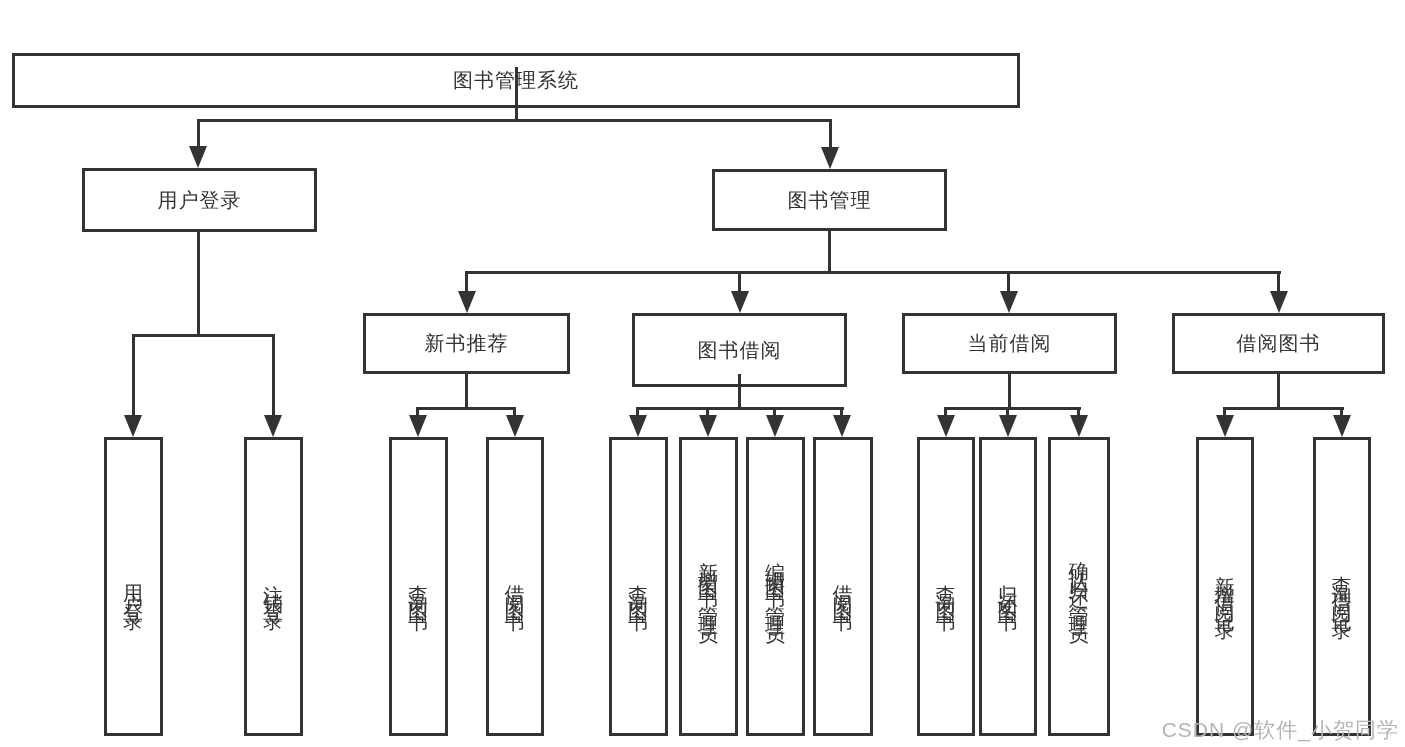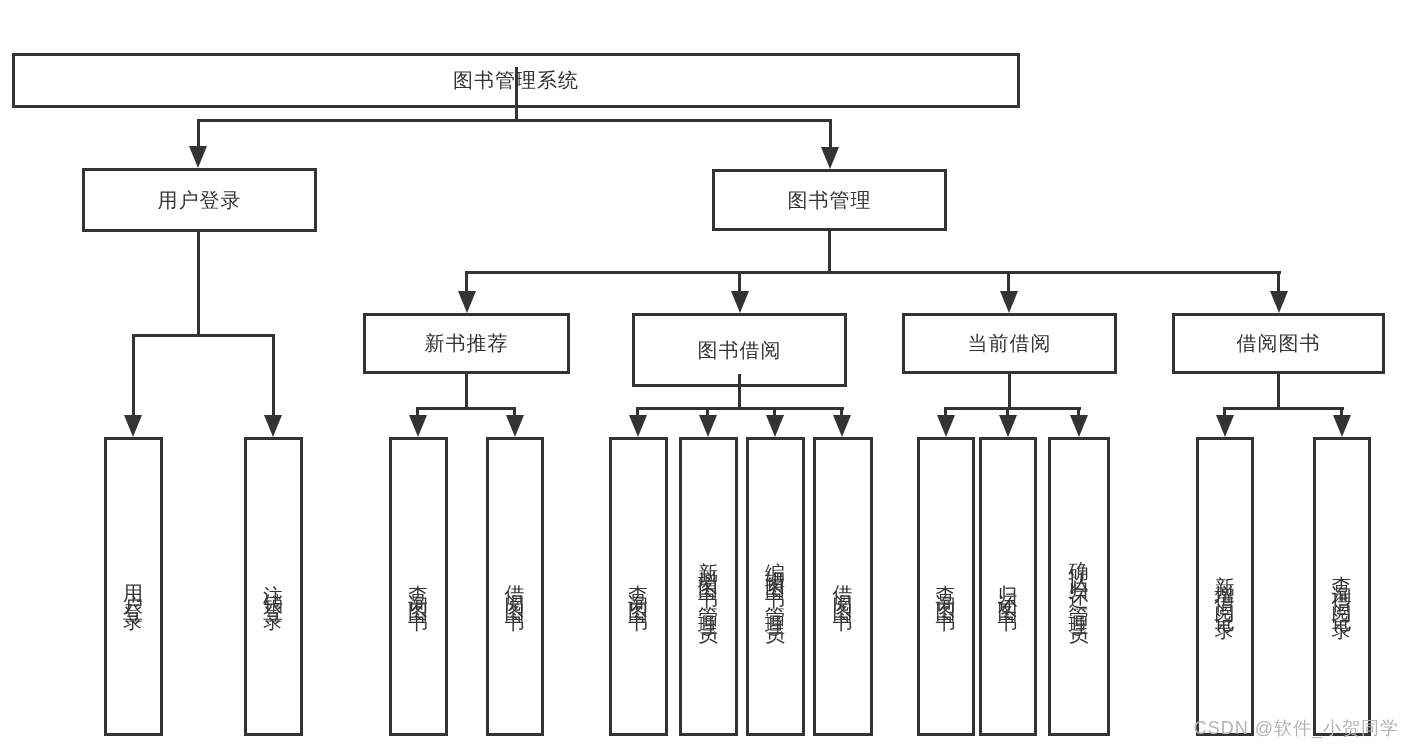--- a/index.html
+++ b/index.html
@@ -34,21 +34,21 @@
   }
   .vline{position:absolute;width:3px;background:var(--line);}
   .hline{position:absolute;height:3px;background:var(--line);}
   .arrow{
     position:absolute;width:0;height:0;
     border-left:9px solid transparent;border-right:9px solid transparent;
     border-top:22px solid var(--line);
   }
   .watermark{
     position:absolute;top:716px;right:6px;
-    font-size:18px;color:var(--wm);letter-spacing:1px;
+    font-size:21px;color:var(--wm);letter-spacing:1px;
   }
 </style>
 </head>
 <body>
 
 <div class="canvas">
 
   <div class="node" style="left:12px;top:13px;width:1008px;height:55px;margin-top:40px;">
     <span>图书管理系统</span>
   </div>

